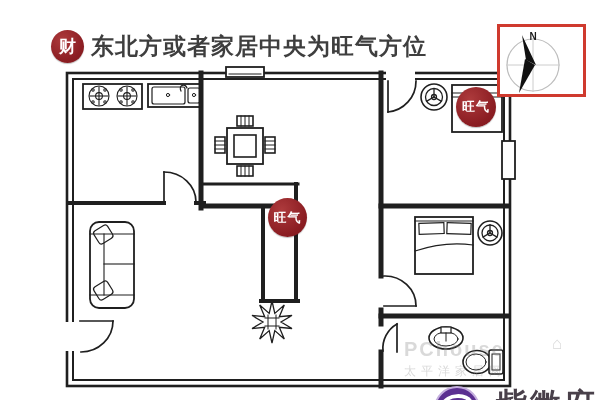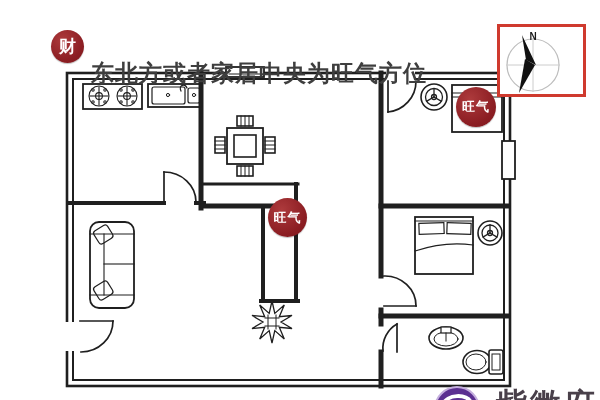--- a/index.html
+++ b/index.html
@@ -1,20 +1,20 @@
 <!DOCTYPE html>
 <html><head>
 <meta charset="utf-8">
 <style>
   html,body{margin:0;padding:0;background:#fff;}
   .stage{position:relative;width:600px;height:400px;background:#fff;overflow:hidden;
          font-family:"Liberation Sans","DejaVu Sans",sans-serif;}
   .plan-svg{position:absolute;left:0;top:0;z-index:1;}
   .title{position:absolute;left:91px;top:31px;font-size:23px;font-weight:700;
-         color:#3e3e3e;letter-spacing:1px;white-space:nowrap;z-index:2;margin-top:27px;}
+         color:#3e3e3e;letter-spacing:1px;white-space:nowrap;z-index:2;}
   .badge{position:absolute;border-radius:50%;color:#fff;font-weight:700;
          display:flex;align-items:center;justify-content:center;z-index:2;
          background:radial-gradient(circle at 35% 30%, #ad3a3c 0%, #8c1e23 65%, #7c161b 100%);
          box-shadow:0 1px 1px rgba(0,0,0,.25);}
   .badge-cai{left:51px;top:30px;width:33px;height:33px;font-size:17px;}
   .badge-center{left:268px;top:198px;width:39px;height:39px;font-size:13px;letter-spacing:1px;}
   .badge-bedroom{left:456px;top:87px;width:40px;height:40px;font-size:13px;letter-spacing:1px;}
   .compass{position:absolute;left:497px;top:24px;width:89px;height:73px;box-sizing:border-box;
            background:#fff;border:3px solid #cf3a2e;z-index:3;}
   .wm-faint{position:absolute;left:404px;top:338px;width:190px;z-index:2;opacity:.32;color:#8a8a8a;}
@@ -216,20 +216,25 @@
     <svg width="83" height="67" viewBox="0 0 83 67">
       <circle cx="33" cy="38" r="26" fill="none" stroke="#bdbdbd" stroke-width="1.2"></circle>
       <line x1="6" y1="38" x2="60" y2="38" stroke="#cccccc" stroke-width="1"></line>
       <line x1="33" y1="11" x2="33" y2="65" stroke="#cccccc" stroke-width="1"></line>
       <text x="33" y="13" text-anchor="middle" font-size="10" font-weight="bold" fill="#1a1a1a">N</text>
       <polygon points="22,8 36,38 26,33" fill="#111"></polygon>
       <polygon points="19,66 25,32 35,38" fill="#111"></polygon>
     </svg>
   </div>
 
+  <div class="wm-faint">
+    <div class="wm-line1">PChouse</div>
+    <div class="wm-line2">太平洋家居网</div>
+    <div class="wm-roof">⌂</div>
+  </div>
 
   <div class="brand">
     <div class="brand-logo">
       <svg width="48" height="20" viewBox="0 0 48 20">
         <circle cx="24" cy="24" r="22" stroke="#c4aede" stroke-width="2" fill="#5b2f91"></circle>
         <path d="M 10,20 C 13,9 35,8 38,18" fill="none" stroke="#ffffff" stroke-width="4"></path>
       </svg>
     </div>
     <div class="brand-text">紫微府</div>
   </div>

